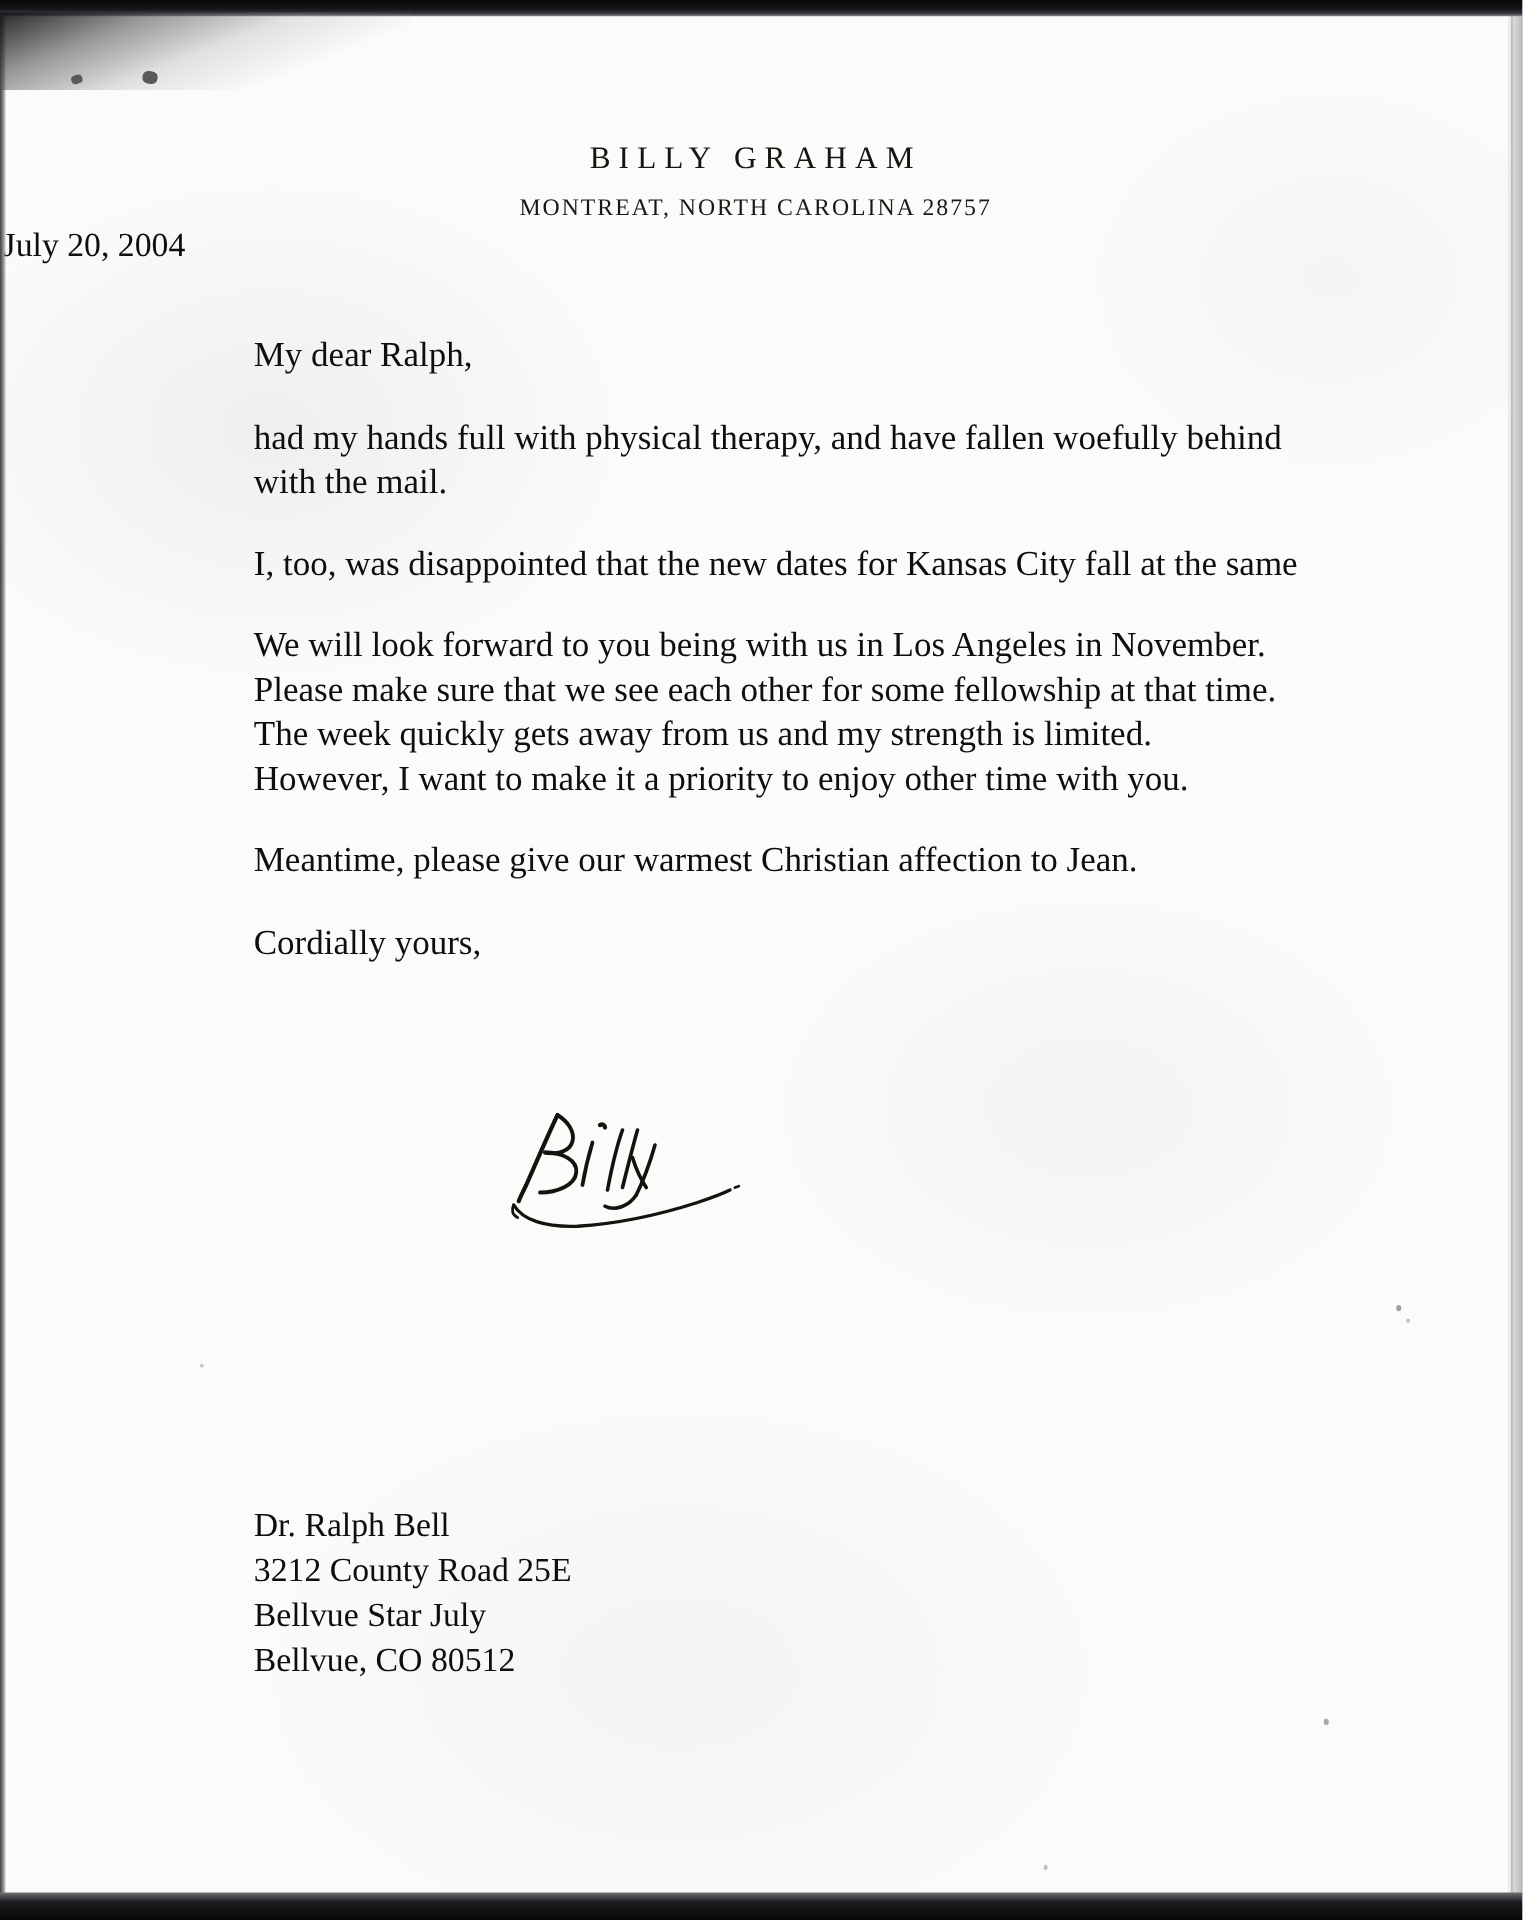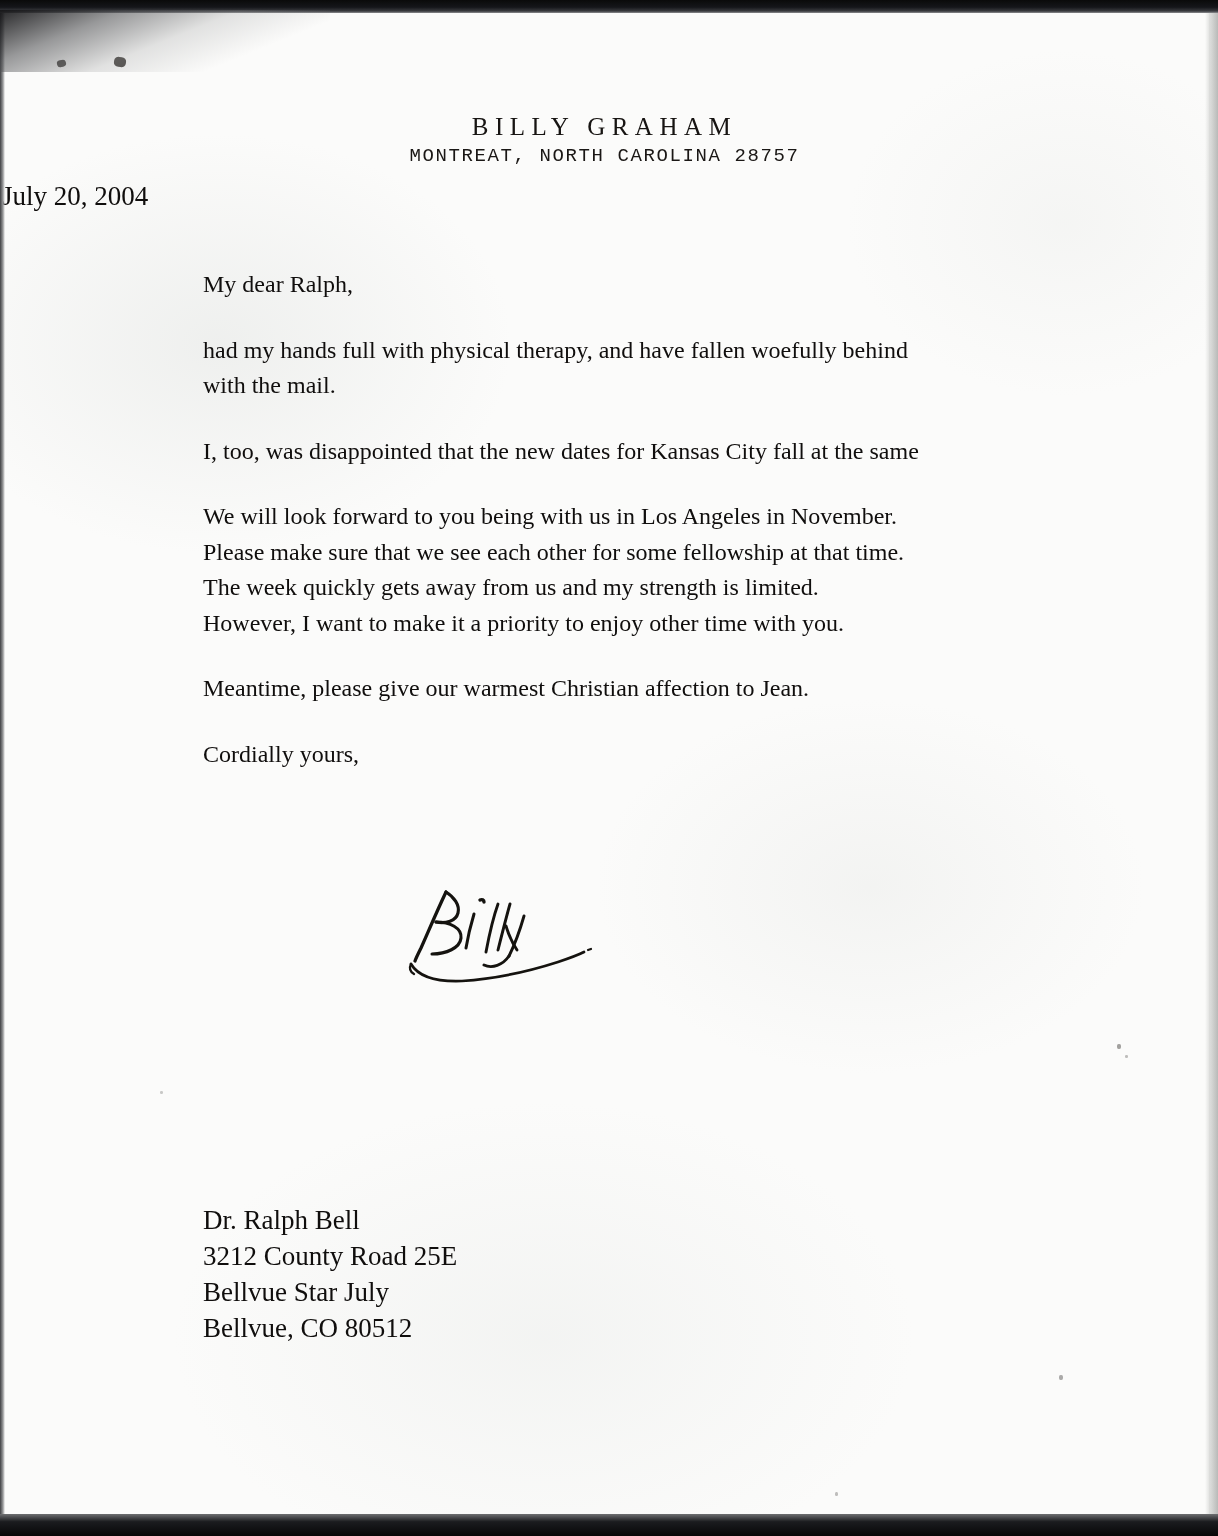--- a/index.html
+++ b/index.html
@@ -6,21 +6,21 @@
   html, body {
     margin: 0;
     padding: 0;
     background: #ffffff;
   }
   #page {
     position: relative;
     width: 1218px;
     height: 1536px;
     overflow: hidden;
-    background: #e5e5e5;
+    background: #701a75;
     font-family: "Liberation Serif", "DejaVu Serif", serif;
     color: #12100f;
   }
 
   
   .sheet {
     position: absolute;
     left: 0;
     top: 12px;
     width: 1209px;
@@ -111,21 +111,21 @@
     color: #100e0d;
   }
   .date-inner { display: inline-block; transform: translateX(2px); }
 
   
   .body-block {
     position: absolute;
     left: 203px;
     top: 255px;
     width: 880px;
-    font-size: 24px;
+    font-size: 28px;
     line-height: 35.5px;
     color: #100e0d;
   }
   .para { margin: 0 0 30px 0; }
   .line { display: block; white-space: pre; }
 
   
   .signature {
     position: absolute;
     left: 388px;
@@ -148,21 +148,21 @@
 </head>
 <body>
 
 <div id="page">
 
   <div class="sheet">
     <div class="paper-grain"></div>
 
     <div class="letterhead lh-line lh-name" style="top:101px;">BILLY GRAHAM</div>
 
-    <div class="letterhead lh-line lh-addr" style="top:133px;font-family:Liberation Mono, monospace;">MONTREAT, NORTH CAROLINA 28757</div>
+    <div class="letterhead lh-line lh-addr" style="top:144px;">MONTREAT, NORTH CAROLINA 28757</div>
 
     <div class="date-line">
       <span class="date-inner">July 20, 2004</span>
     </div>
 
     <div class="body-block">
 
       <p class="para">
         <span class="line">My dear Ralph,</span>
       </p>

